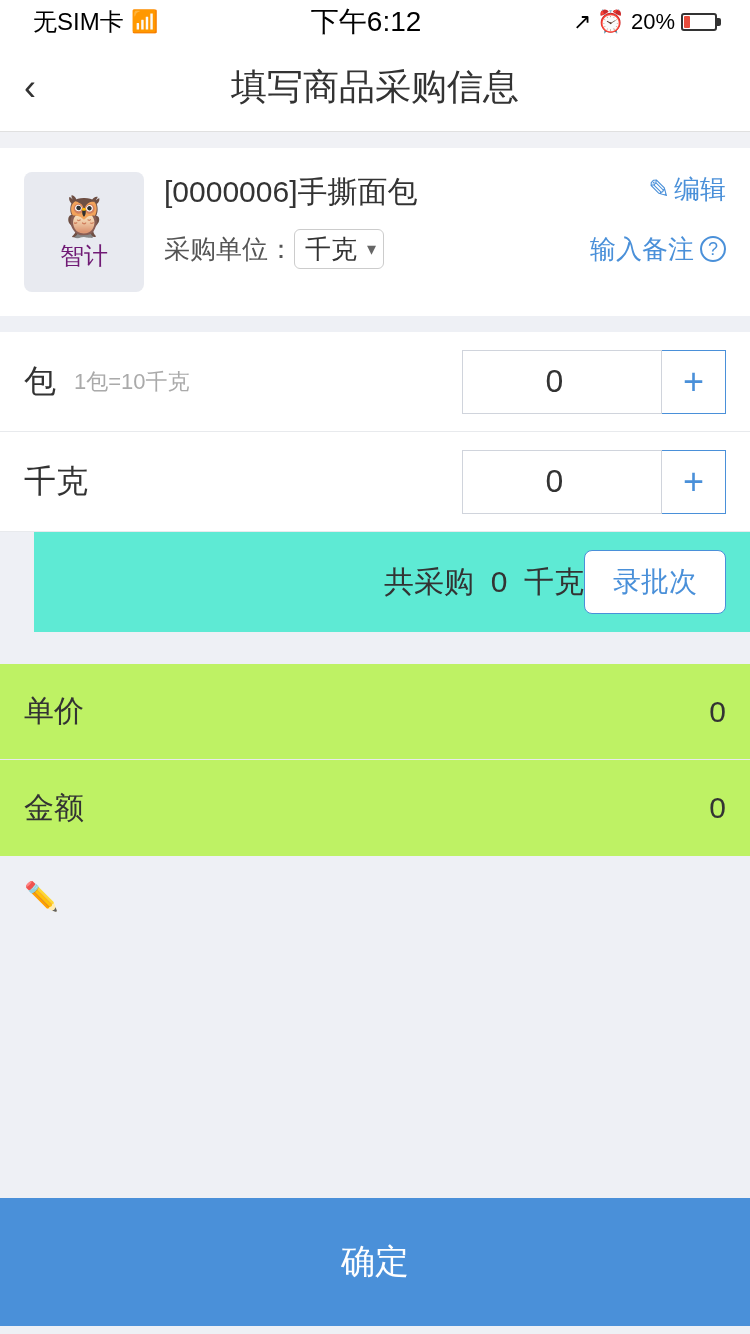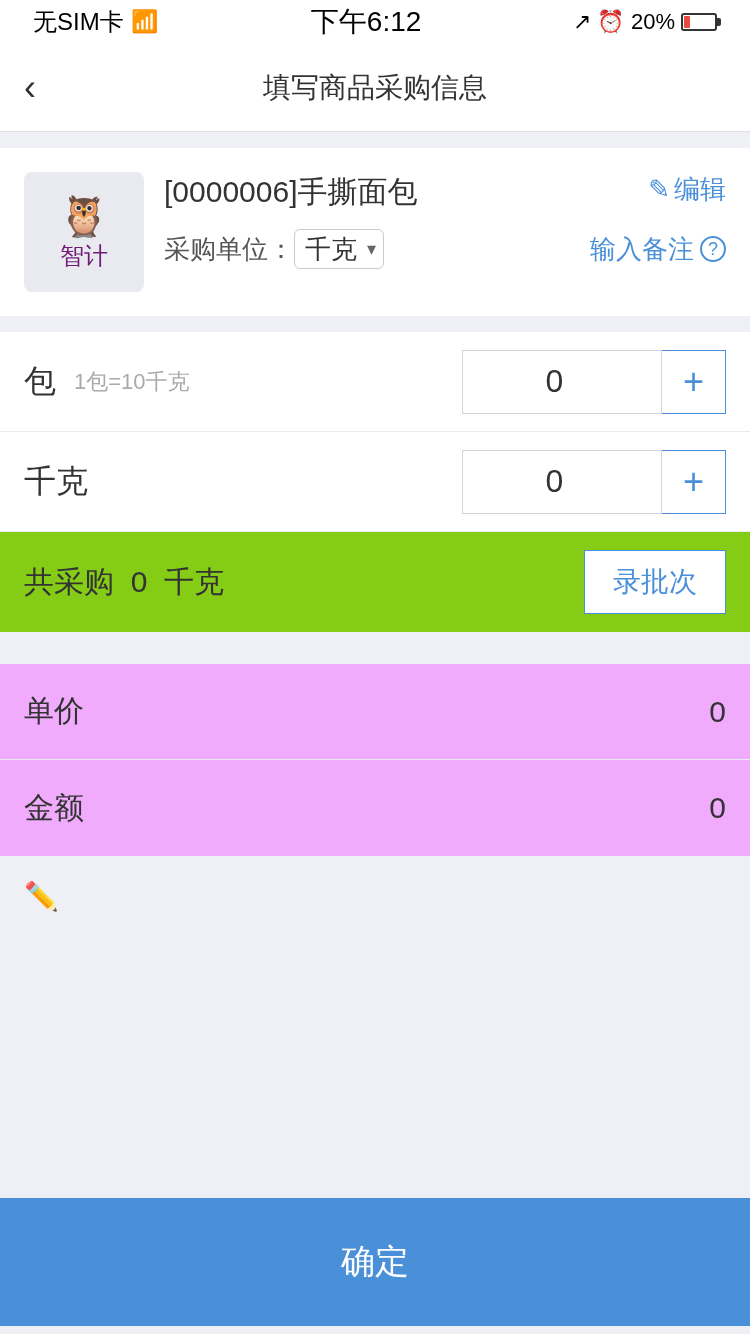--- a/index.html
+++ b/index.html
@@ -64,21 +64,21 @@
       border-bottom: 1px solid #e0e0e0;
     }
     .nav-back {
       position: absolute;
       left: 24px;
       font-size: 36px;
       color: #333;
       cursor: pointer;
     }
     .nav-title {
-      font-size: 28px;
+      font-size: 36px;
       font-weight: 500;
       color: #333;
     }
 
     
     .product-card {
       background: #fff;
       padding: 24px 24px 24px 24px;
       display: flex;
       align-items: flex-start;
@@ -236,44 +236,45 @@
       font-size: 36px;
       display: flex;
       align-items: center;
       justify-content: center;
       cursor: pointer;
       border-left: none;
     }
 
     
     .total-row {
-      background: #84cc16;
-      display: flex;
-      align-items: center;
-      justify-content: space-between;
+      background: #5eead4;
+      display: flex;
+      align-items: center;
+      justify-content: flex-end;
       padding: 0 24px;
       height: 100px;
+      margin-left: 34px;
     }
     .total-text {
       font-size: 30px;
       color: #333;
     }
     .batch-btn {
       border: 1px solid #4a90d9;
       color: #4a90d9;
       background: #fff;
       padding: 12px 28px;
       font-size: 28px;
-      border-radius: 0;
+      border-radius: 8px;
       cursor: pointer;
     }
 
     
     .price-section {
-      background: #f0abfc;
+      background: #bef264;
       margin-top: 16px;
     }
     .price-row {
       display: flex;
       align-items: center;
       justify-content: space-between;
       padding: 0 24px;
       height: 96px;
       border-bottom: 1px solid #e8eaed;
     }

